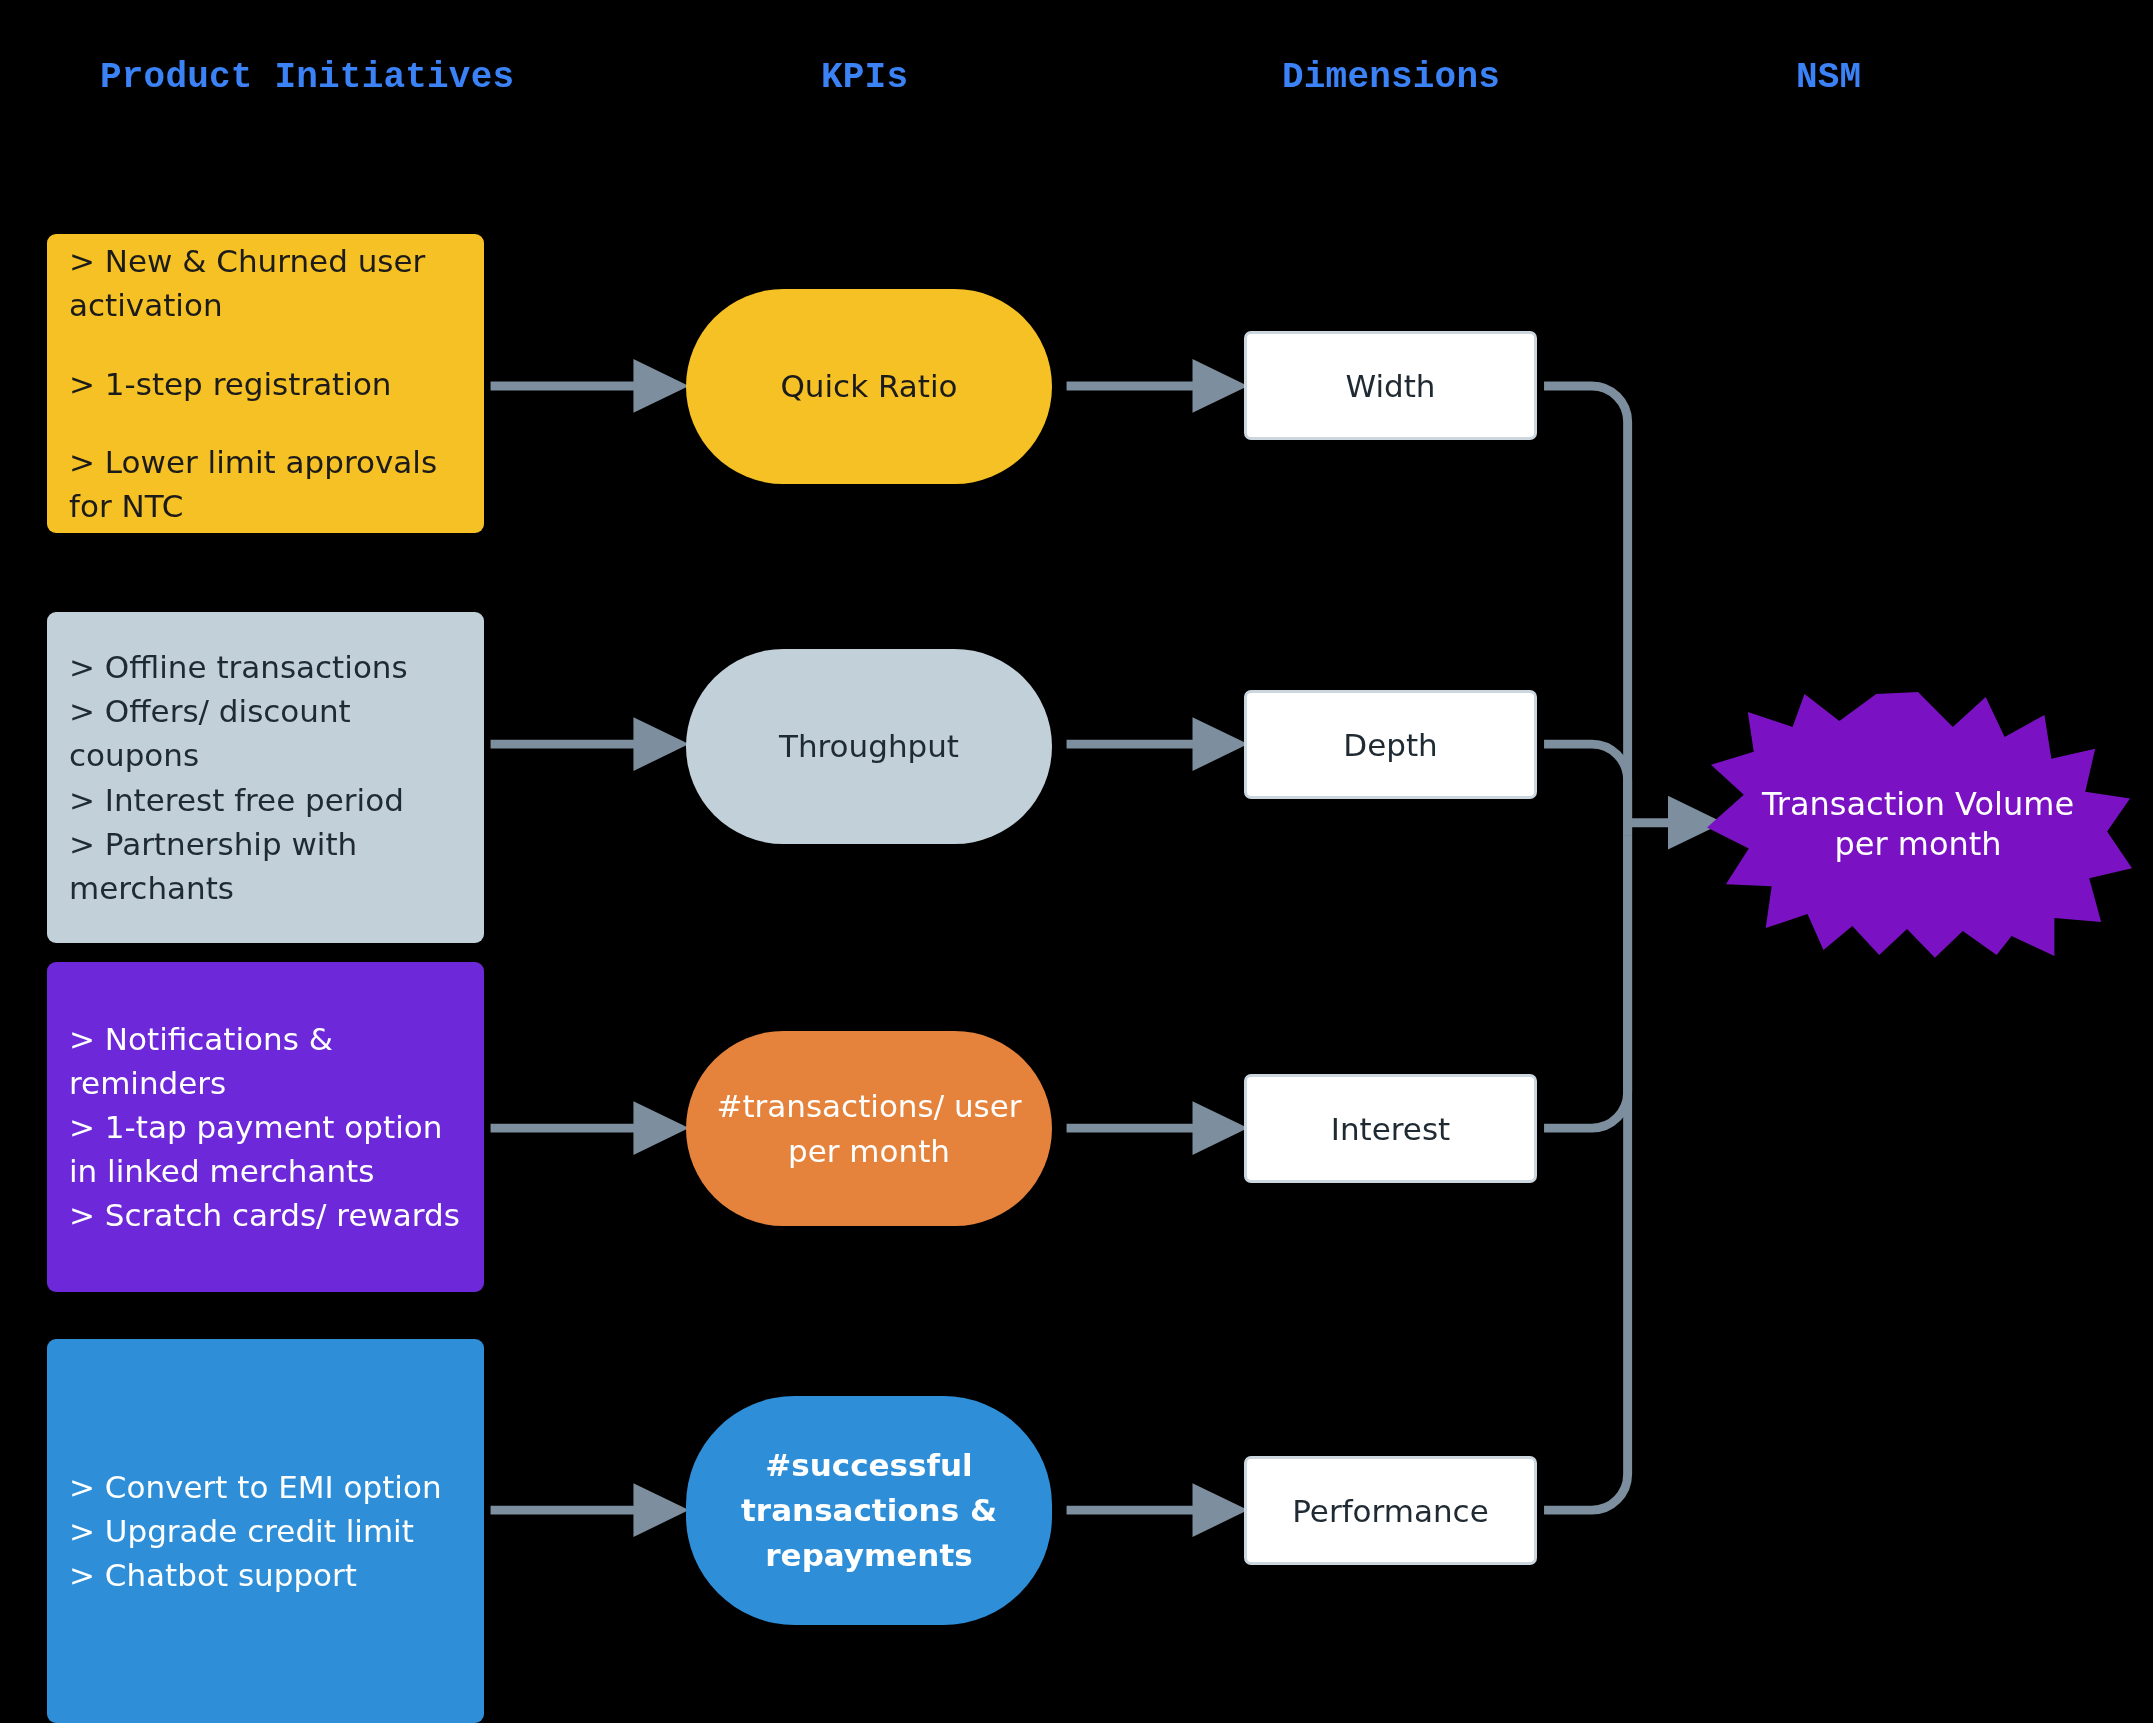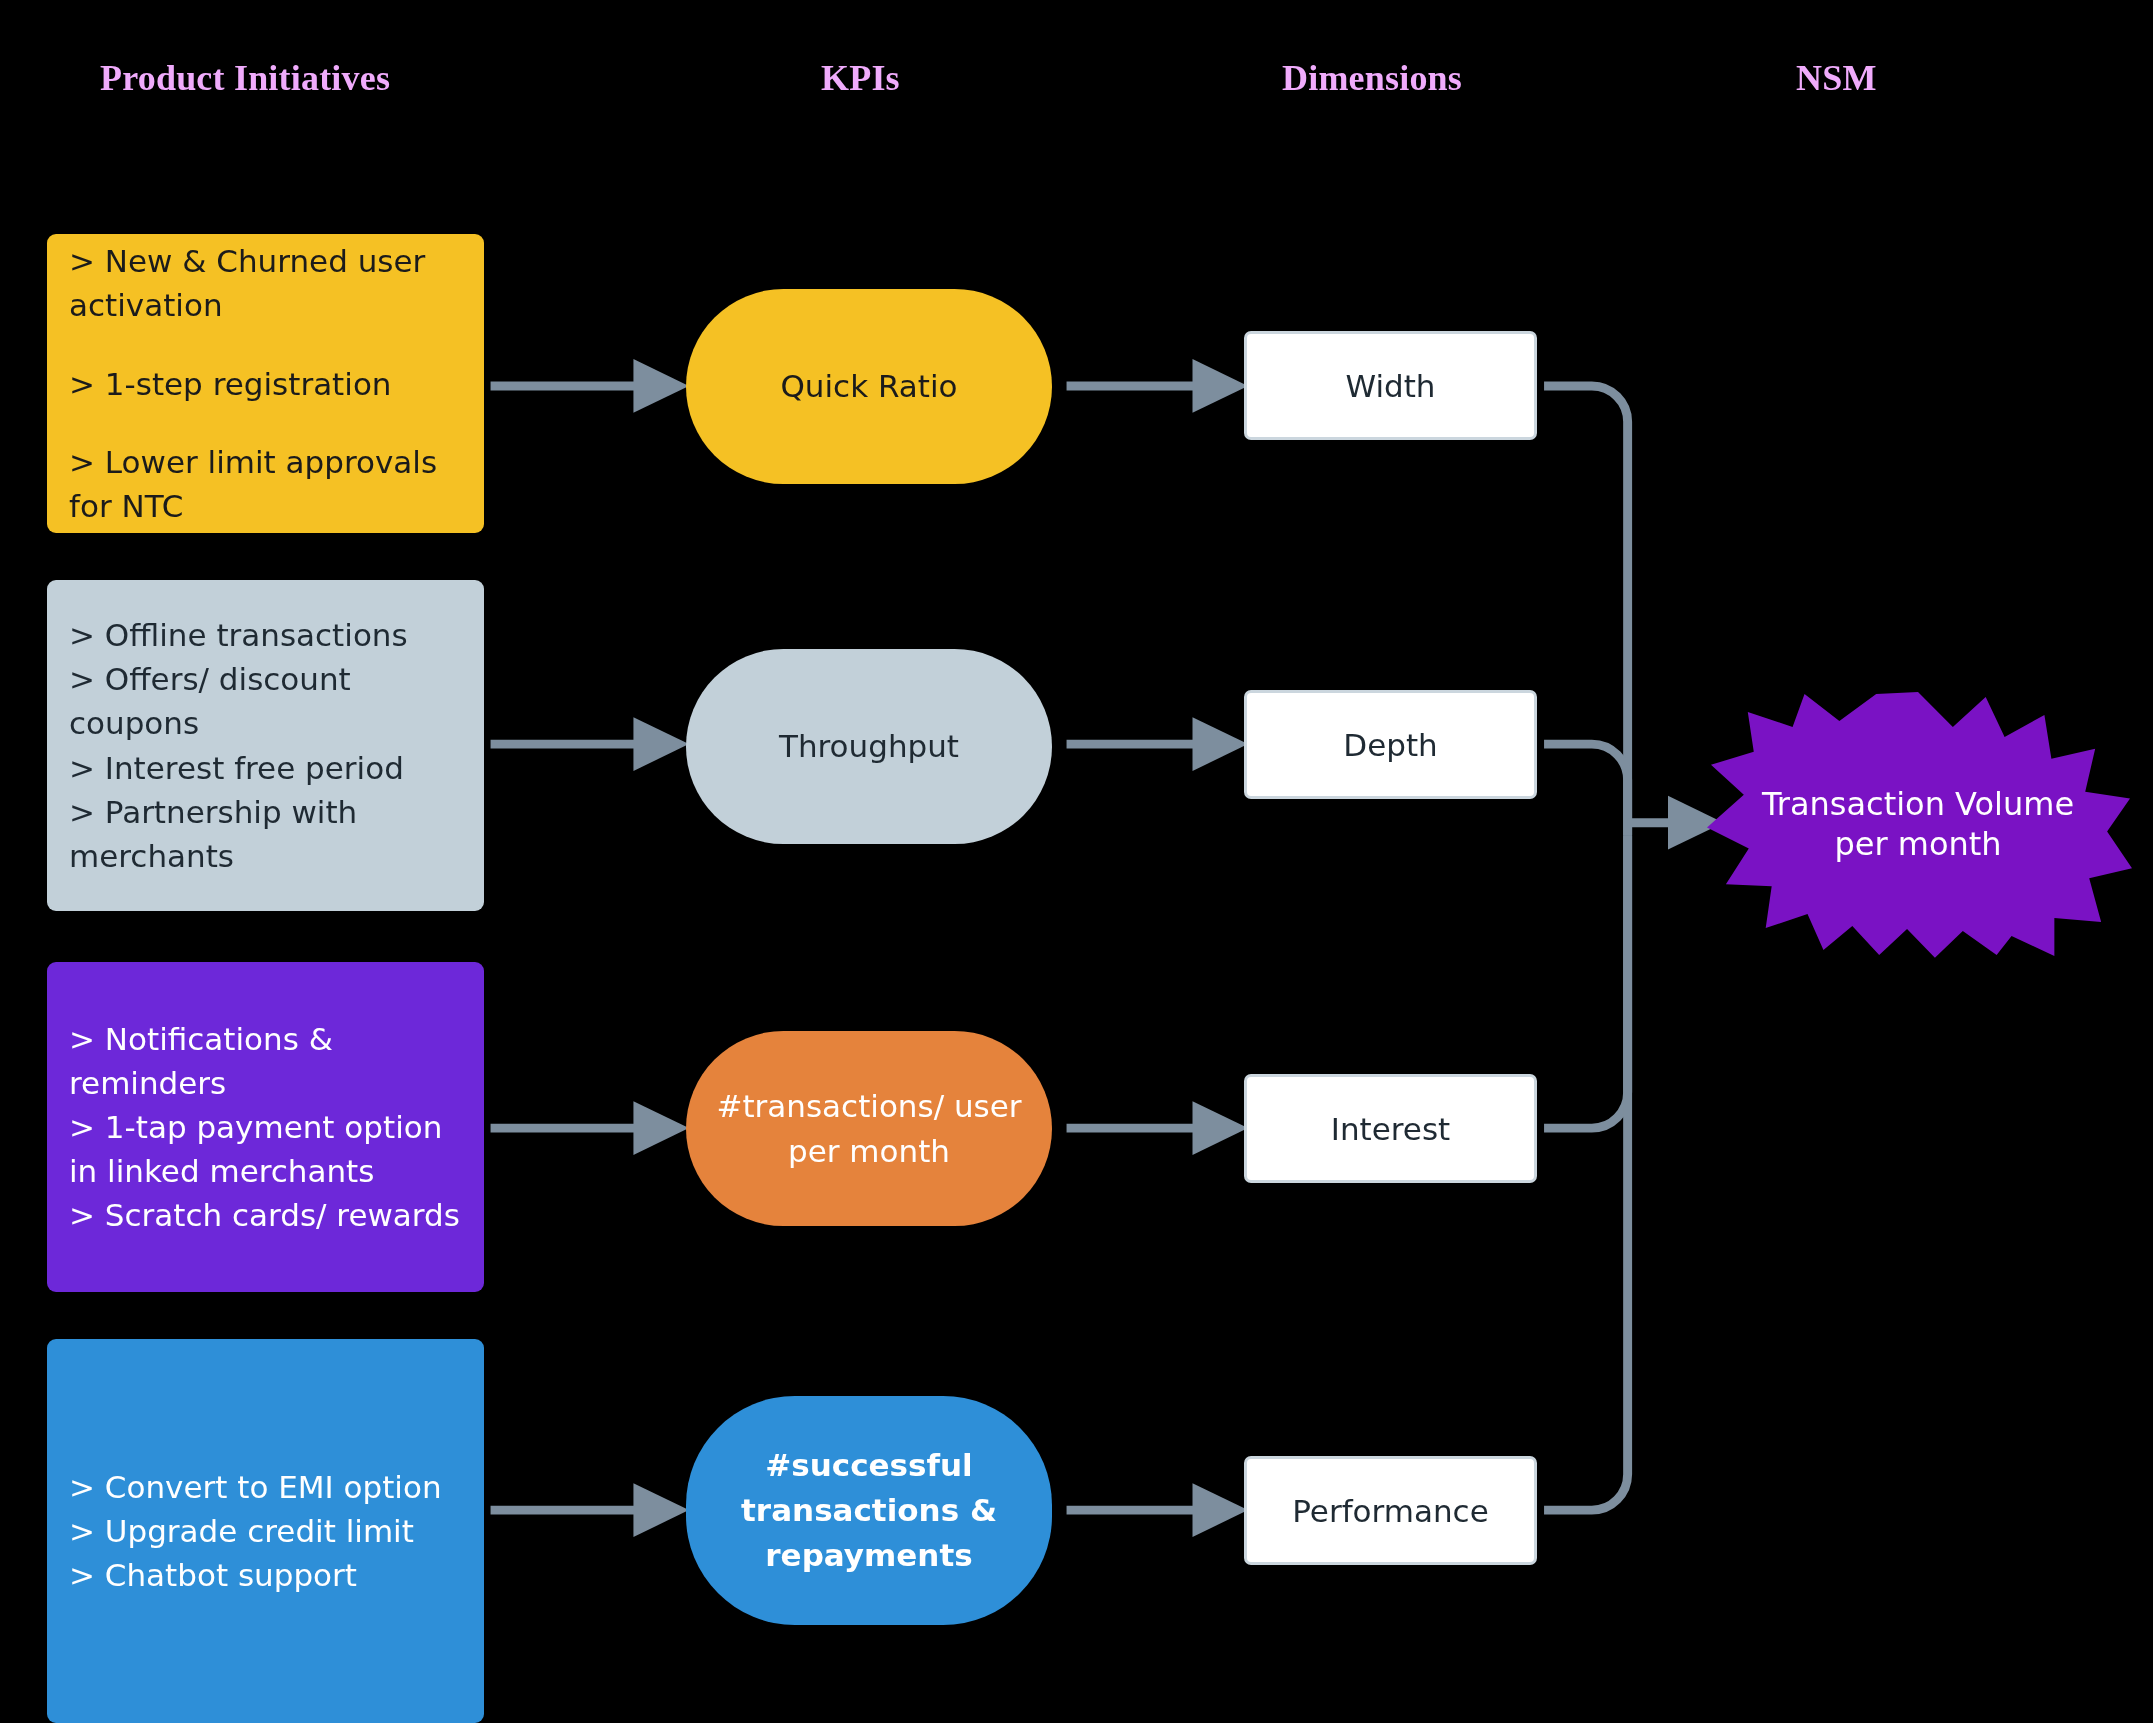--- a/index.html
+++ b/index.html
@@ -15,22 +15,22 @@
     position: relative;
     width: 2153px;
     height: 1723px;
     background: #000000;
     overflow: hidden;
   }
 
   
   .col-header {
     position: absolute;
-    color: #f0abfc;
-    font-family: Liberation Serif, serif;
+    color: #3b82f6;
+    font-family: Liberation Mono, monospace;
     font-weight: bold;
     font-size: 36px;
     letter-spacing: 0.2px;
     white-space: nowrap;
     line-height: 1;
   }
 
   
   .init-card {
     position: absolute;
@@ -160,21 +160,21 @@
   <div class="col-header" style="left:821px; top:60px;">KPIs</div>
   <div class="col-header" style="left:1282px; top:60px;">Dimensions</div>
   <div class="col-header" style="left:1796px; top:60px;">NSM</div>
 
   <div class="init-card init-yellow" style="top:234px; height:299px;gap:34px;">
     <div class="line">&gt; New &amp; Churned user activation</div>
     <div class="line">&gt; 1-step registration</div>
     <div class="line">&gt; Lower limit approvals for NTC</div>
   </div>
 
-  <div class="init-card init-gray" style="top:580px; height:331px;justify-content:center;">
+  <div class="init-card init-gray" style="top:612px; height:331px;justify-content:center;">
     <div class="line">&gt; Offline transactions</div>
     <div class="line">&gt; Offers/ discount coupons</div>
     <div class="line">&gt; Interest free period</div>
     <div class="line">&gt; Partnership with merchants</div>
   </div>
 
   <div class="init-card init-orange" style="top:962px; height:330px;">
     <div class="line">&gt; Notifications &amp; reminders</div>
     <div class="line">&gt; 1-tap payment option in linked merchants</div>
     <div class="line">&gt; Scratch cards/ rewards</div>

